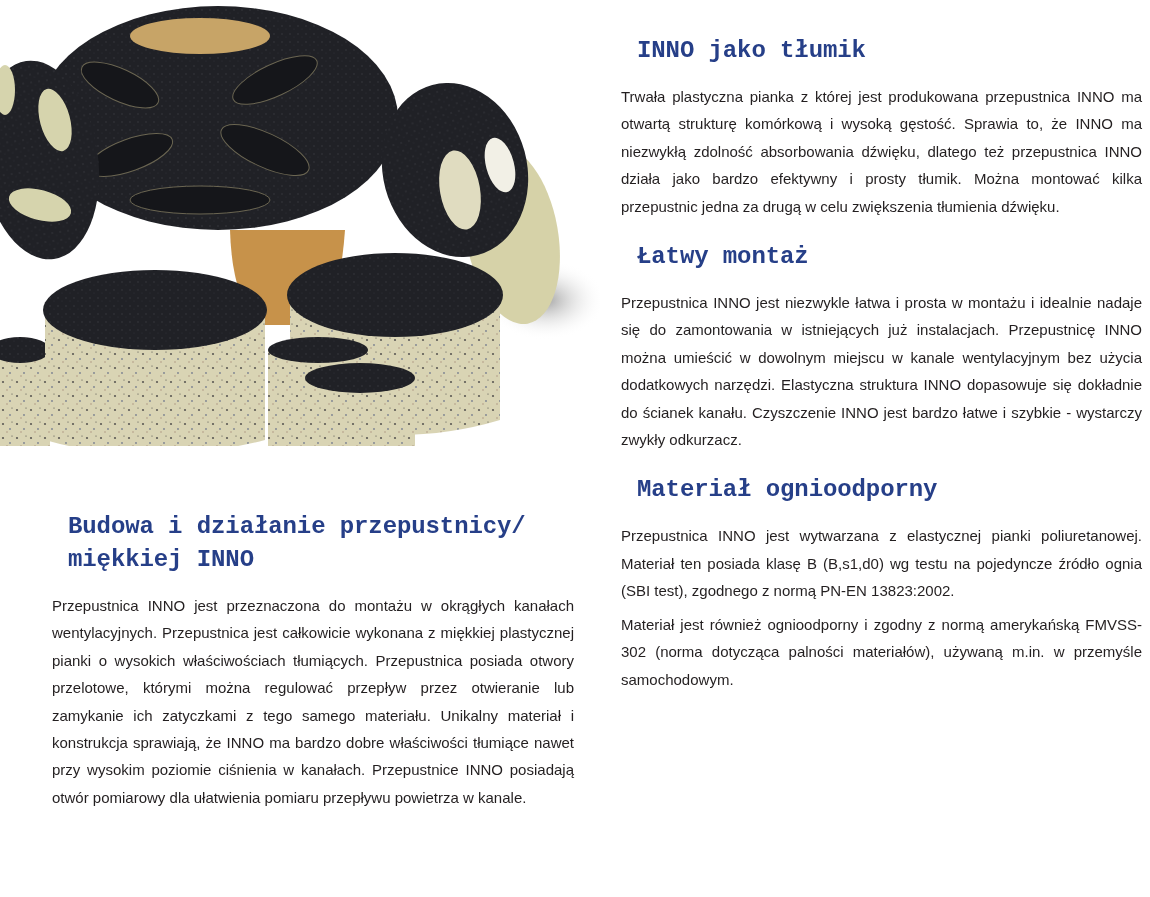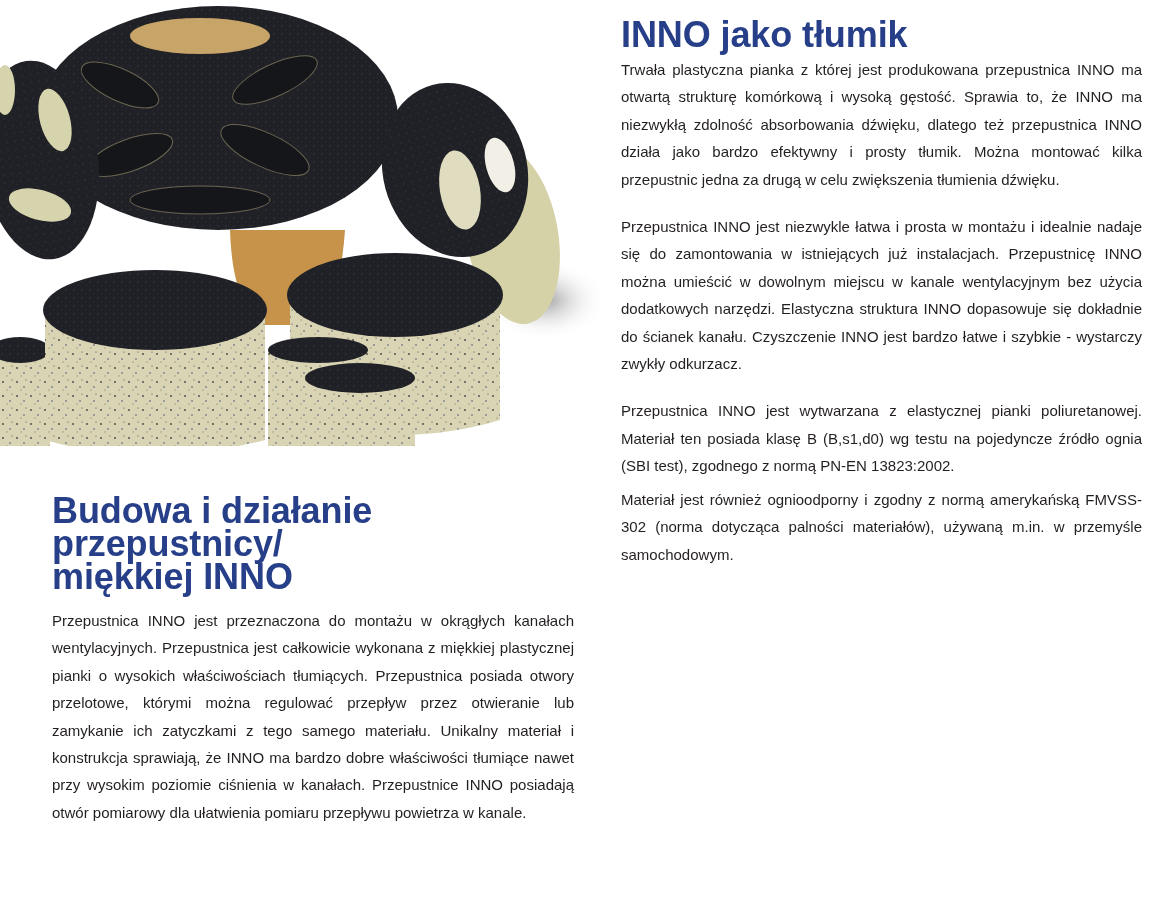--- a/index.html
+++ b/index.html
@@ -9,22 +9,22 @@
     font-family: "Liberation Sans", sans-serif;
     color: #231f20;
   }
   .photo {
     position: absolute; left: 0; top: 0; width: 600px; height: 460px;
     overflow: hidden; background: #ffffff;
   }
   .col-left { position: absolute; left: 52px; top: 494px; width: 522px; }
   .col-right { position: absolute; left: 621px; top: 18px; width: 521px; }
   h2 {
-    margin: 0; font-weight: bold; color: #263f88;
-    font-size: 36px; line-height: 33px; letter-spacing: -0.1px;
+    margin: 16px; font-weight: bold; color: #263f88;
+    font-size: 24px; line-height: 33px; letter-spacing: -0.1px; font-family: Liberation Mono, monospace;
   }
   p {
     margin: 0; font-size: 15px; line-height: 27.4px;
     text-align: justify; hyphens: manual;
   }
   .col-left p { margin-top: 14px; }
   .sec { margin-bottom: 20px; }
   .sec p { margin-top: 5px; }
   .sec.gap-small p + p { margin-top: 6px; }
 </style>
@@ -98,19 +98,21 @@
   </h2>
   <p>Przepustnica INNO jest przeznaczona do montażu w okrągłych kanałach wentylacyjnych. Przepust­nica jest całkowicie wykonana z miękkiej plastycz­nej pianki o wysokich właściwościach tłumiących. Przepustnica posiada otwory przelotowe, którymi można regulować przepływ przez otwieranie lub zamykanie ich zatyczkami z tego samego ma­teriału. Unikalny materiał i konstrukcja sprawiają, że INNO ma bardzo dobre właściwości tłumiące nawet przy wysokim poziomie ciśnienia w kanałach. Przepustnice INNO posiadają otwór pomiarowy dla ułatwienia pomiaru przepływu powietrza w kanale.</p>
 </div>
 
 <div class="col-right">
   <div class="sec">
     <h2>INNO jako tłumik</h2>
     <p>Trwała plastyczna pianka z której jest produko­wana przepustnica INNO ma otwartą strukturę komórkową i wysoką gęstość. Sprawia to, że INNO ma niezwykłą zdolność absorbowania dźwięku, dlatego też przepustnica INNO działa jako bardzo efektywny i prosty tłumik. Można montować kilka przepustnic jedna za drugą w celu zwiększenia tłumienia dźwięku.</p>
   </div>
   <div class="sec">
+    <h2>Łatwy montaż</h2>
     <p>Przepustnica INNO jest niezwykle łatwa i prosta w montażu i idealnie nadaje się do zamontowa­nia w istniejących już instalacjach. Przepustnicę INNO można umieścić w dowolnym miejscu w kanale wentylacyjnym bez użycia dodatkowych narzędzi. Elastyczna struktura INNO dopasowuje się dokładnie do ścianek kanału. Czyszczenie INNO jest bardzo łatwe i szybkie - wystarczy zwy­kły odkurzacz.</p>
   </div>
   <div class="sec gap-small">
+    <h2>Materiał ognioodporny</h2>
     <p>Przepustnica INNO jest wytwarzana z elastycznej pianki poliuretanowej. Materiał ten posiada klasę B (B,s1,d0) wg testu na pojedyncze źródło ognia (SBI test), zgodnego z normą PN-EN 13823:2002.</p>
     <p>Materiał jest również ognioodporny i zgodny z nor­mą amerykańską FMVSS-302 (norma dotycząca palności materiałów), używaną m.in. w przemyśle samochodowym.</p>
   </div>
 </div>
 
 </body></html>

